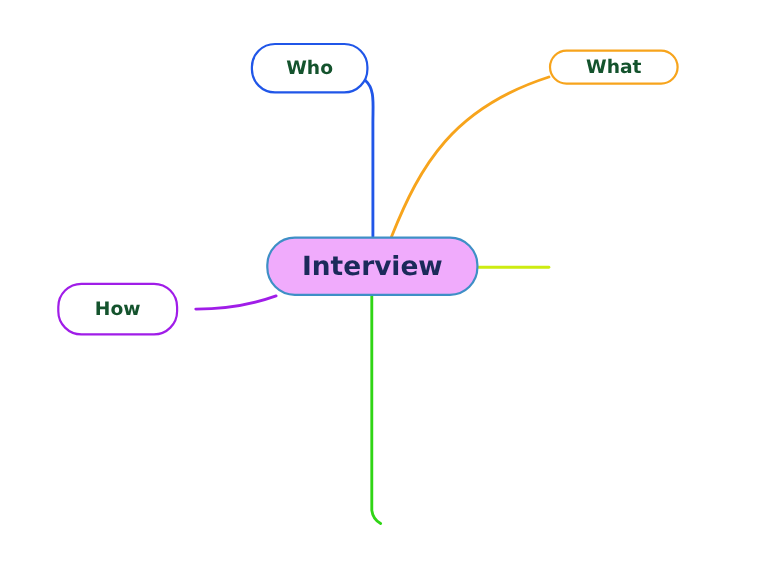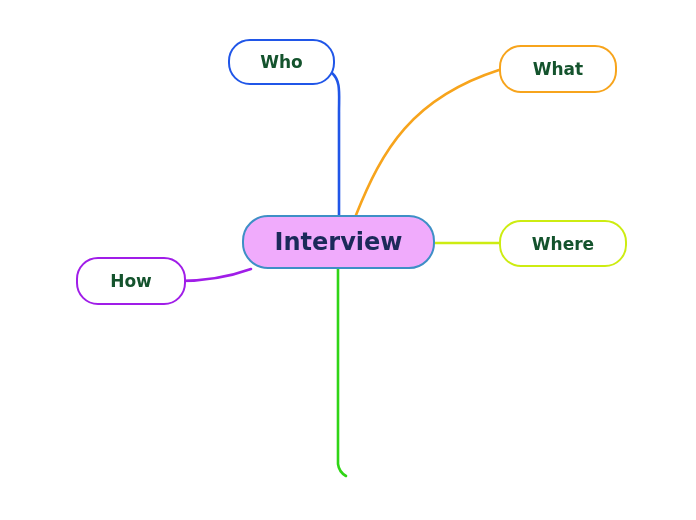--- a/index.html
+++ b/index.html
@@ -42,24 +42,24 @@
   }
   .node.child {
     border-radius: 22px;
     font-size: 17px;
   }
   .node.center {
     border-radius: 26px;
     font-size: 24px;
   }
   .pos-who       { left: 228px; top: 39px;  width: 107px; height: 46px; }
-  .pos-what      { left: 499px; top: 45px;  width: 118px; height: 48px; }
+  .pos-what      { left: 499px; top: 45px;  width: 118px; height: 32px; }
   .pos-interview { left: 242px; top: 215px; width: 193px; height: 54px; }
   .pos-where     { left: 499px; top: 220px; width: 128px; height: 47px; }
-  .pos-how       { left: 76px;  top: 257px; width: 110px; height: 48px; }
+  .pos-how       { left: 52px;  top: 257px; width: 110px; height: 48px; }
   .pos-when      { left: 340px; top: 431px; width: 122px; height: 50px; }
 </style>
 </head>
 <body>
 
 <div class="canvas" style="background: rgb(255, 255, 255);">
 
   <svg class="connector-layer" width="696" height="520" viewBox="0 0 696 520" xmlns="http://www.w3.org/2000/svg">
     <path d="M332,73 C341,81 339,93 339,112 L339,215" stroke="#2056e8"></path>
     <path d="M356,215 C382,150 412,98 499,70" stroke="#f7a41c"></path>
@@ -73,22 +73,19 @@
   </div>
 
   <div class="node child pos-who" style="border-color: rgb(32, 86, 232); color: rgb(20, 83, 45);">
     <span>Who</span>
   </div>
 
   <div class="node child pos-what" style="border-color: rgb(247, 164, 28); color: rgb(20, 83, 45);">
     <span>What</span>
   </div>
 
-  <div class="node child pos-where" style="border-color: rgb(205, 236, 17); color: rgb(20, 83, 45);">
-    <span>Where</span>
-  </div>
 
 
   <div class="node child pos-how" style="border-color: rgb(160, 29, 232); color: rgb(20, 83, 45);">
     <span>How</span>
   </div>
 
 </div>
 
 </body></html>

